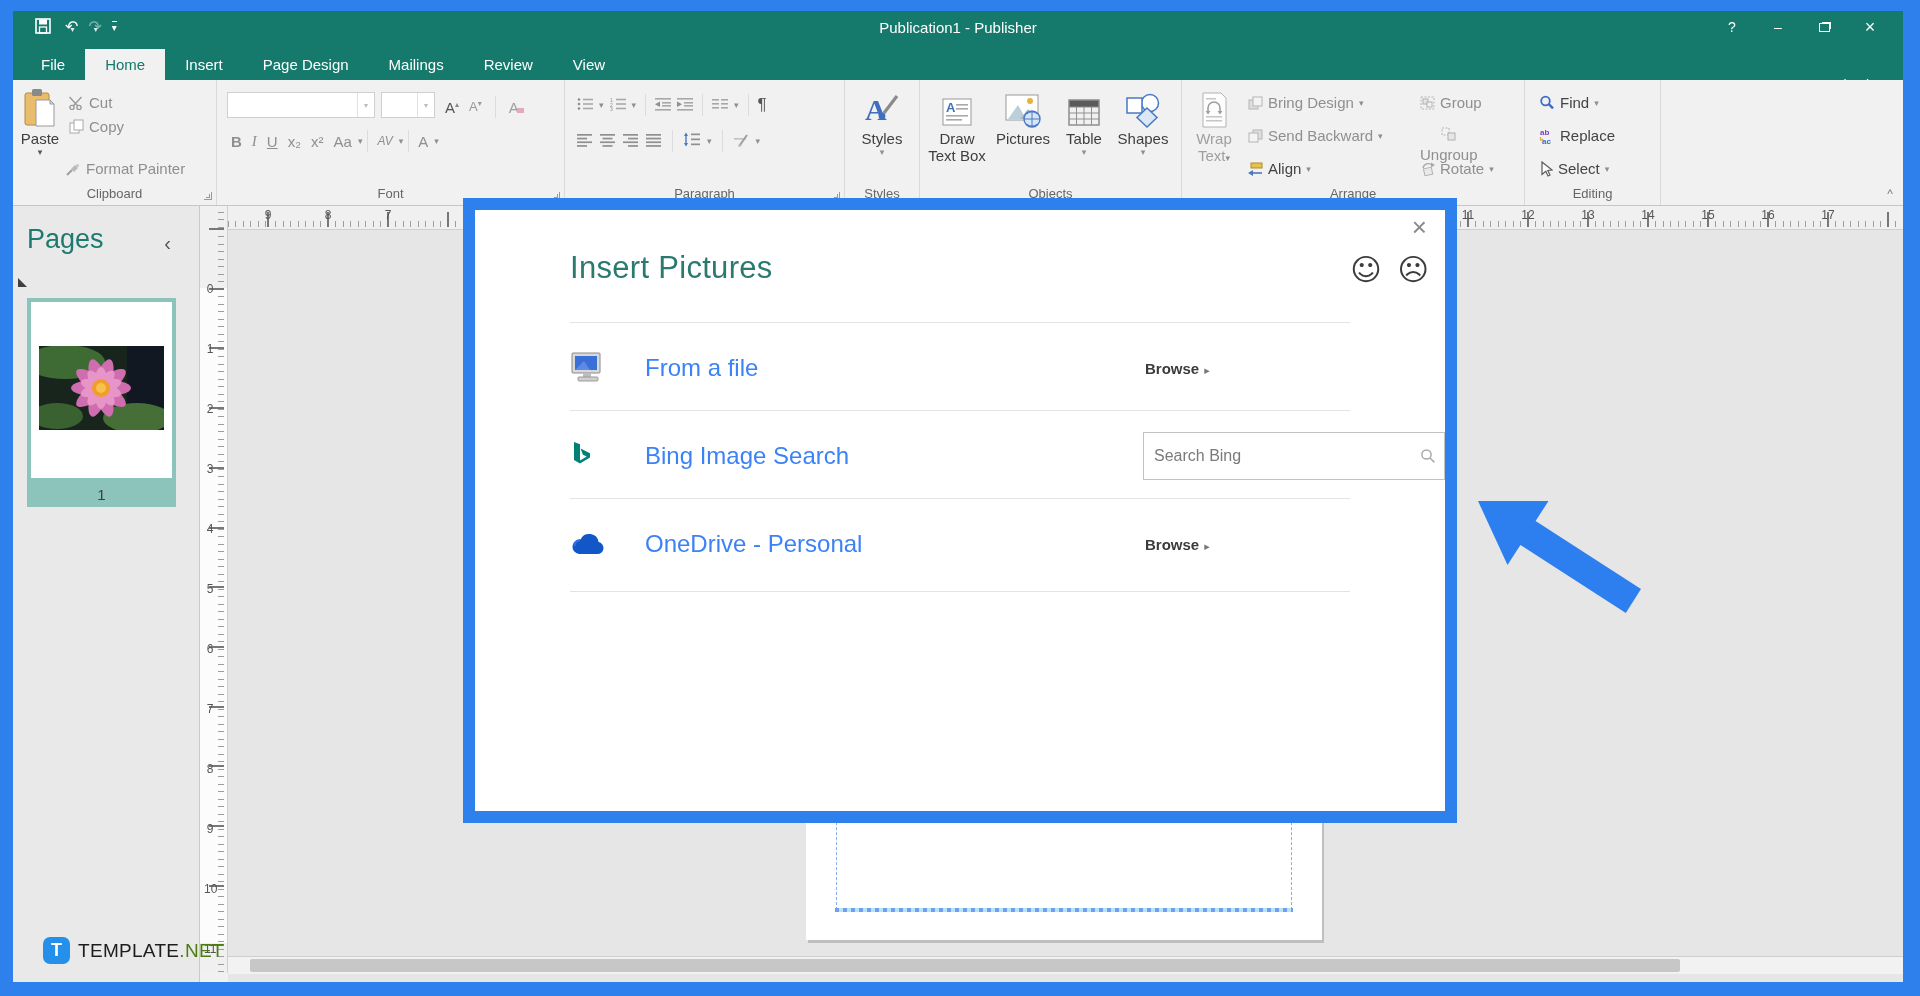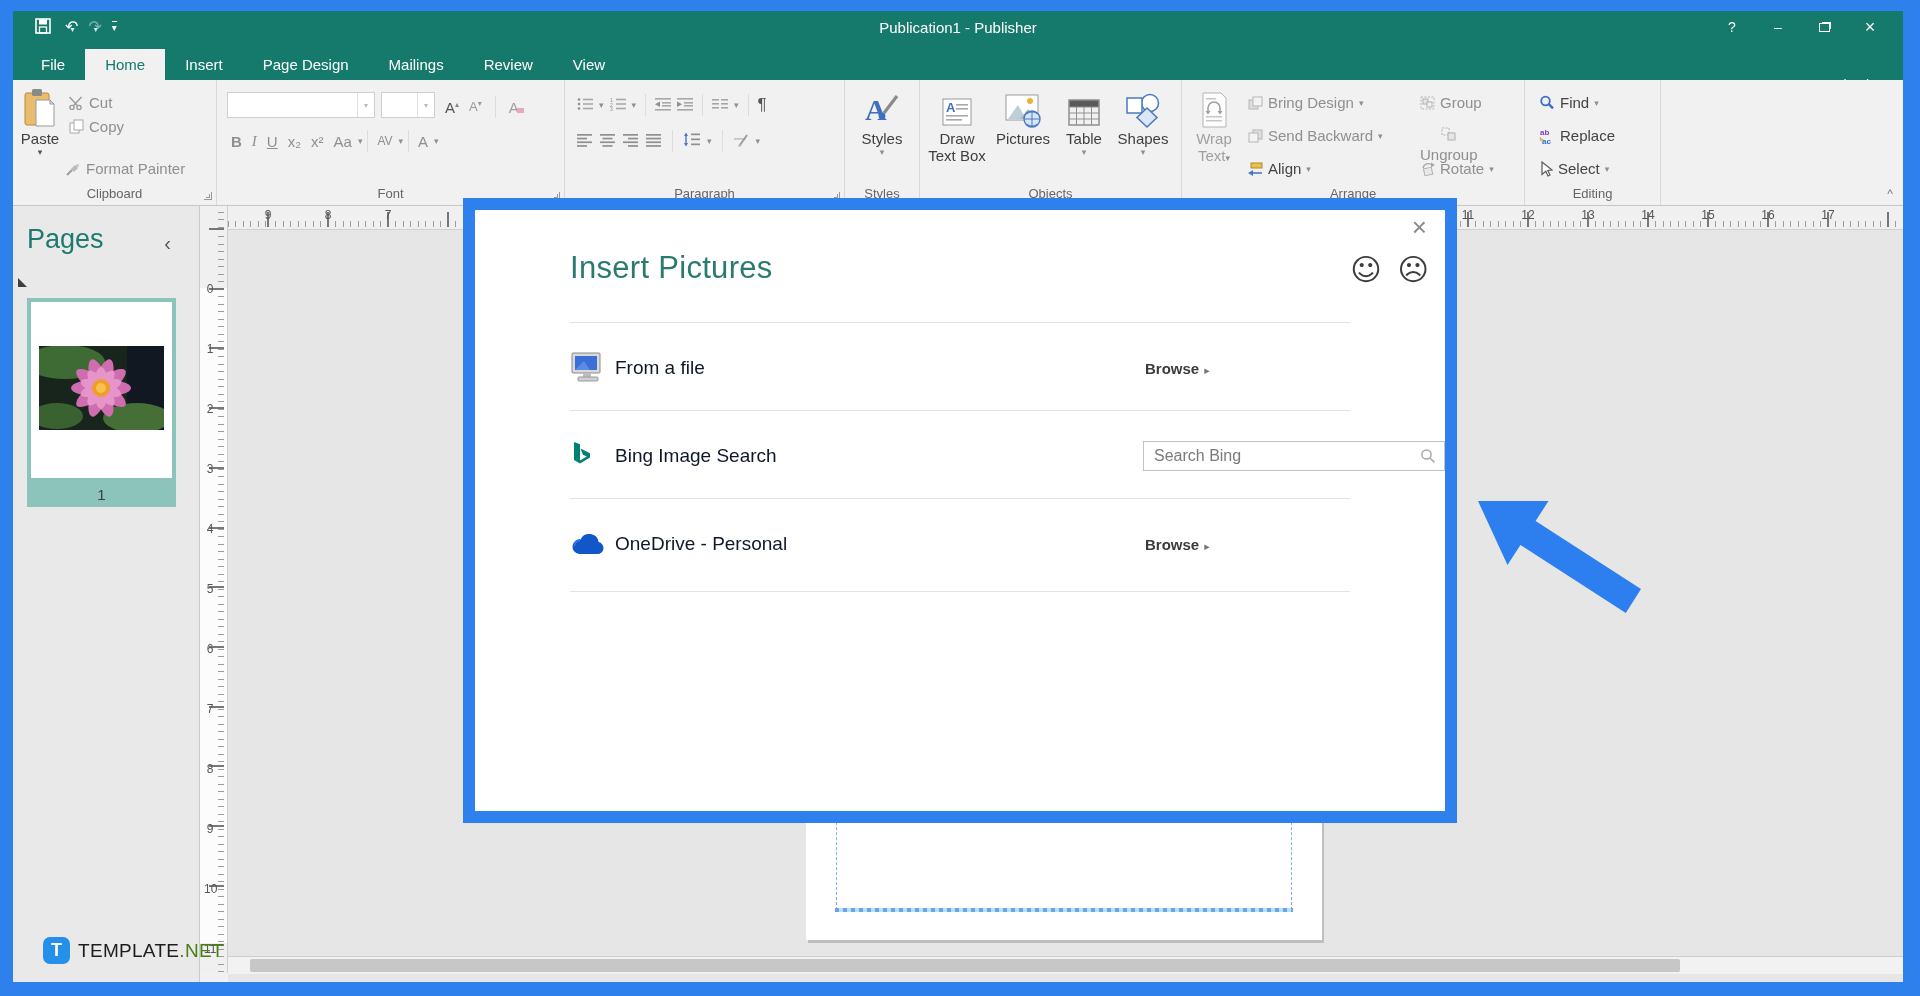--- a/index.html
+++ b/index.html
@@ -79,24 +79,24 @@
   .hthumb { position:absolute; left:22px; top:2px; width:1430px; height:13px; background:#c7c7c7; border-radius:2px; }
 
   
   .dialog { position:absolute; left:450px; top:187px; width:994px; height:625px; background:#fff; border:12px solid #2e80ec; z-index:50; }
   .dlg-close { position:absolute; right:18px; top:4px; font-size:26px; color:#8a8a8a; line-height:1; }
   .dlg-title { position:absolute; left:95px; top:40px; font-size:31px; color:#2b7a70; letter-spacing:.3px; }
   .dlg-faces { position:absolute; right:16px; top:42px; display:flex; gap:16px; font-family:"DejaVu Sans",sans-serif; font-size:30px; color:#3c3c3c; }
   .dlg-hr { position:absolute; left:95px; width:780px; border-top:1px solid #e3e3e3; }
   .dlg-row { position:absolute; left:95px; width:780px; height:56px; display:flex; align-items:center; }
   .dlg-ic { width:42px; flex:none; display:flex; align-items:center; }
-  .dlg-label { font-size:19px; color:#0f172a; margin-left:3px; }
+  .dlg-label { font-size:24px; color:#3b82f6; margin-left:33px; }
   .browse { position:absolute; left:575px; font-size:15px; font-weight:700; color:#3b3b3b; }
   .browse .arr { font-weight:400; font-size:11px; color:#777; margin-left:5px; }
-  .searchbox { position:absolute; left:573px; width:302px; height:30px; border:1px solid #c3c3c3; display:flex; align-items:center; }
+  .searchbox { position:absolute; left:573px; width:302px; height:48px; border:1px solid #c3c3c3; display:flex; align-items:center; }
   .searchbox input { flex:1; border:0; outline:none; font-size:16px; color:#444; padding:0 10px; font-family:inherit; background:transparent; }
   .searchbox input::placeholder { color:#7a7a7a; opacity:1; }
   .searchbox svg { flex:none; margin-right:8px; }
 
   .arrow-svg { position:absolute; left:1457px; top:482px; z-index:60; }
 
   .watermark { position:absolute; left:30px; top:926px; display:flex; align-items:center; gap:8px; z-index:40; }
   .wm-badge { width:27px; height:27px; border-radius:7px; background:#2490ea; color:#fff; font-weight:700; font-size:18px; display:flex; align-items:center; justify-content:center; }
   .wm-text { font-size:19px; color:#1d1d1d; letter-spacing:.3px; }
   .wm-text b { font-weight:400; }
@@ -199,21 +199,21 @@
       </div>
       <div class="smallrow" style="left:10px;top:50px;gap:2px;">
         <span class="fbtn" style="font-weight:700;">B</span>
         <span class="fbtn" style="font-style:italic;font-family:'Liberation Serif',serif;">I</span>
         <span class="fbtn" style="text-decoration:underline;">U</span>
         <span class="fbtn">x₂</span>
         <span class="fbtn">x²</span>
         <span class="fbtn">Aa</span>
         <span class="caret">▾</span>
         <span class="vsep"></span>
-        <span class="fbtn" style="font-size:12px;letter-spacing:0;">AV</span>
+        <span class="fbtn" style="font-size:12px;letter-spacing:0;font-style:italic;">AV</span>
         <span class="caret">▾</span>
         <span class="vsep"></span>
         <span class="fbtn">A</span>
         <span class="caret">▾</span>
       </div>
       <div class="glabel">Font</div>
       <div class="launcher"></div>
     </div>
 
     <div class="rgroup" style="width:280px;">

